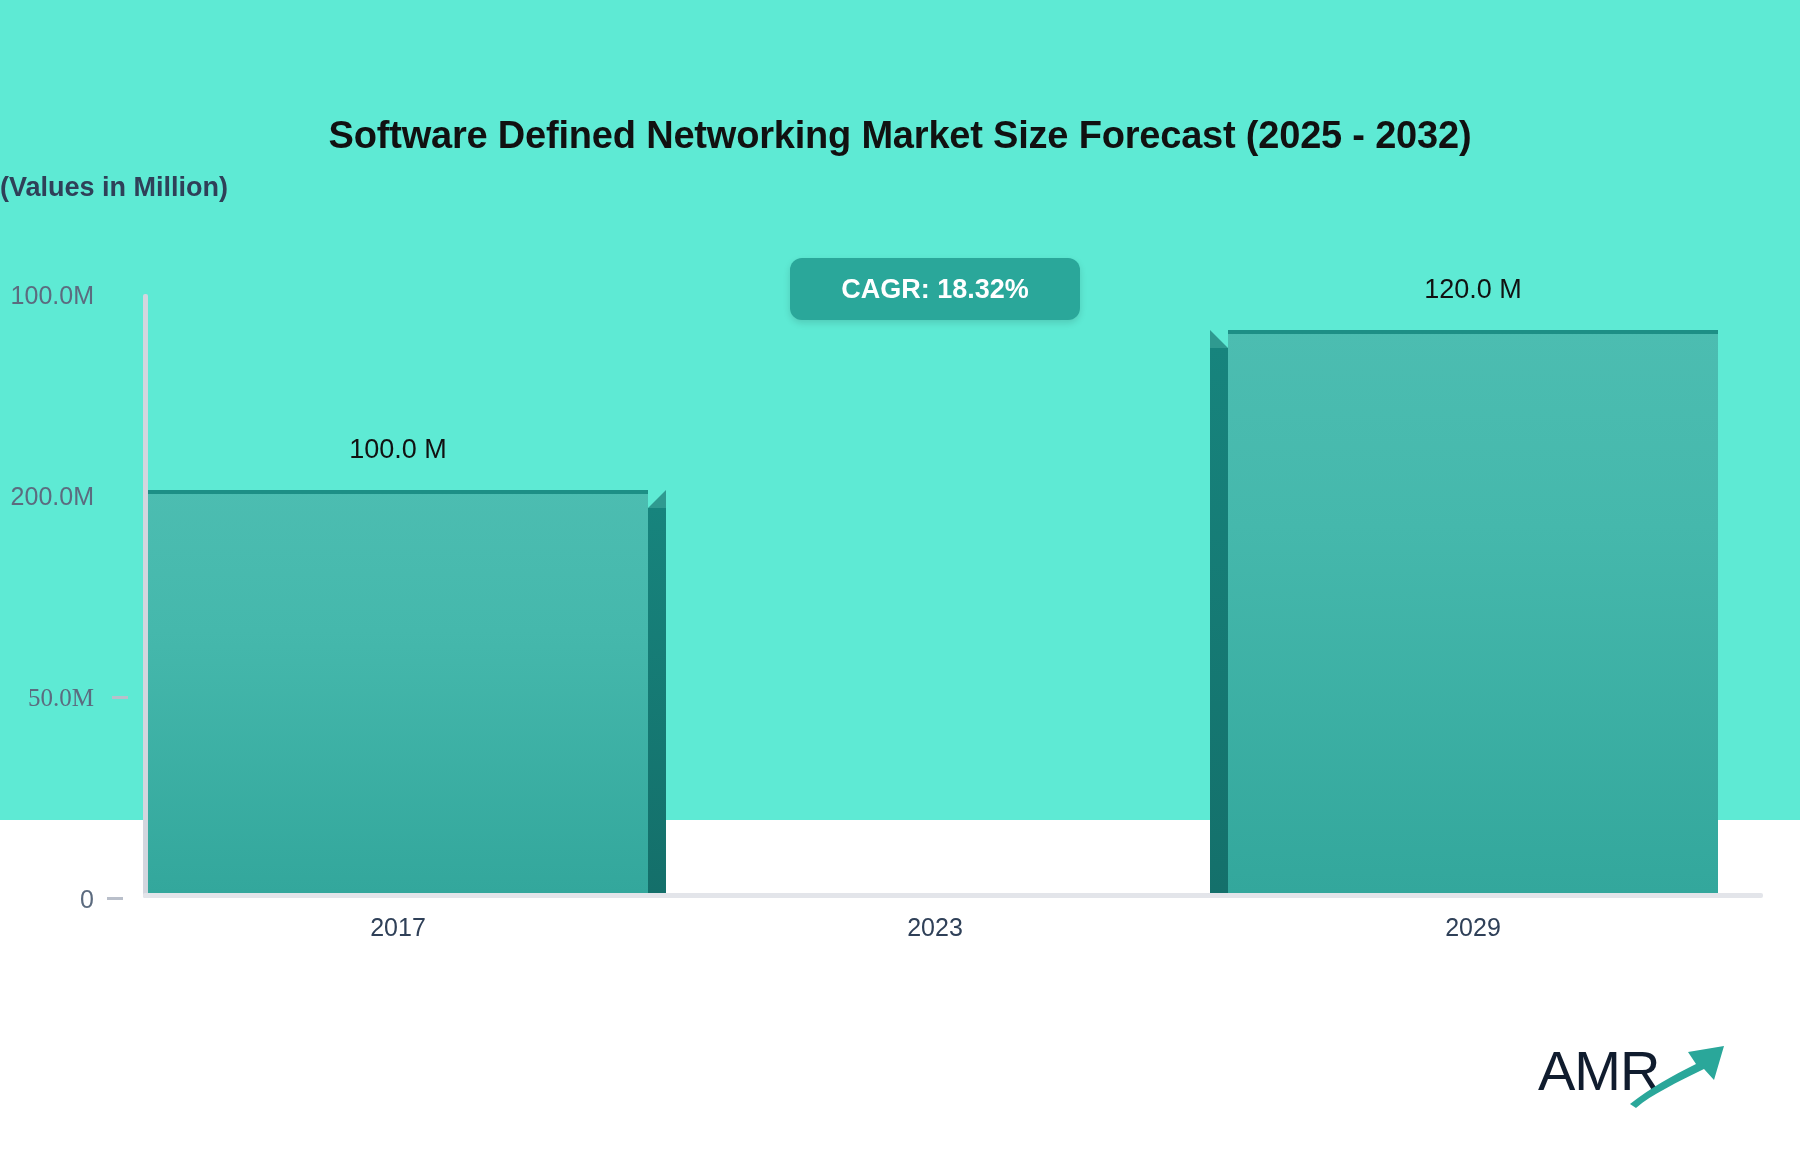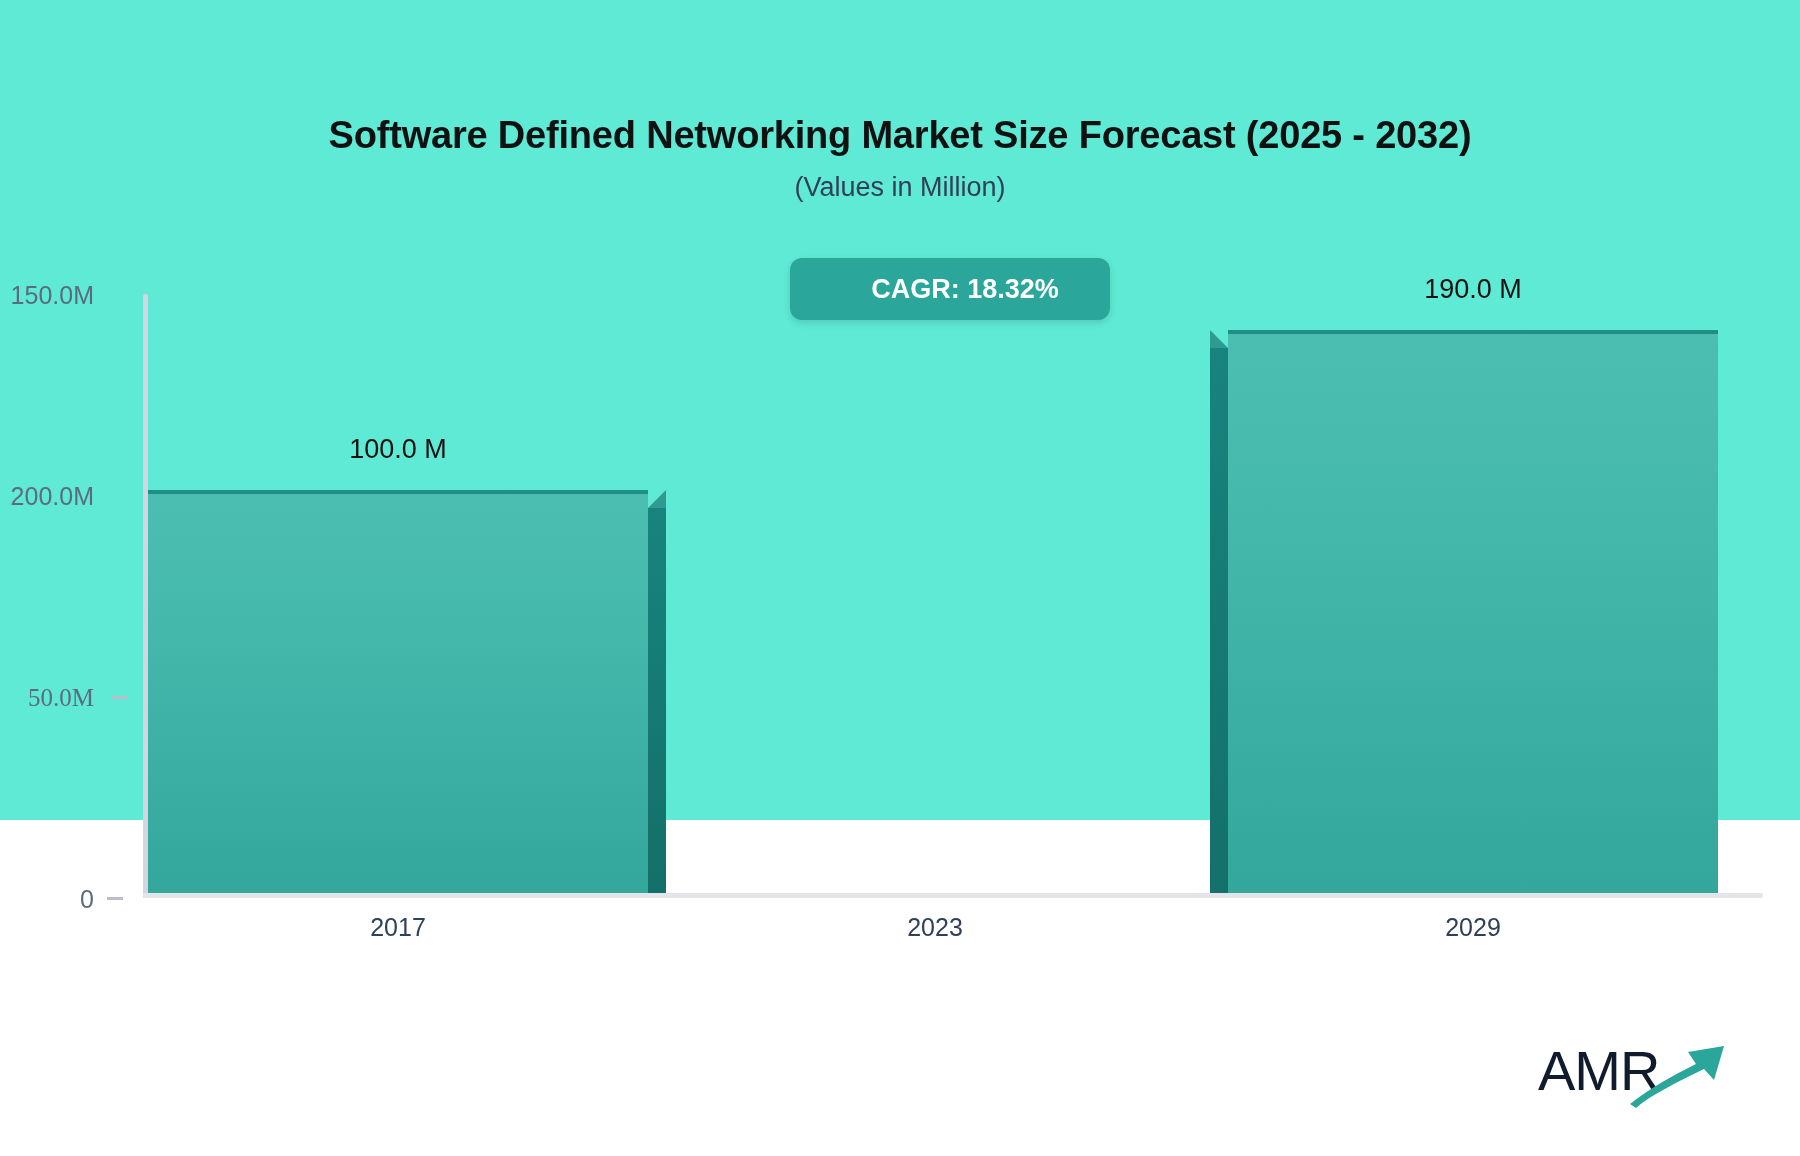--- a/index.html
+++ b/index.html
@@ -33,42 +33,41 @@
     font-weight: bold;
     color: #111111;
     letter-spacing: -0.2px;
     white-space: nowrap;
   }
   .subtitle {
     position: absolute;
     top: 172px;
     left: 0;
     width: 1800px;
-    text-align: center;
+    text-align: left;
     font-size: 27px;
-    font-weight: normal;
+    font-weight: bold;
     color: #2f4058;
     white-space: nowrap;
   }
 
   
   .cagr-badge {
     position: absolute;
     top: 258px;
     left: 790px;
     width: 290px;
     height: 62px;
     background: #2aa79a;
     border-radius: 12px;
     display: flex;
     align-items: center;
     justify-content: center;
     box-shadow: 0 3px 7px rgba(0,0,0,0.13);
     z-index: 7;
-    padding-left: 30px;
   }
   .cagr-badge span {
     color: #ffffff;
     font-size: 27px;
     font-weight: bold;
     white-space: nowrap;
   }
 
   
   
@@ -208,39 +207,39 @@
 
   <div class="cagr-badge">
     <span>CAGR: 18.32%</span>
   </div>
 
   <div class="plot">
 
     <div class="y-axis-line"></div>
     <div class="x-axis-line"></div>
 
-    <div class="y-label" style="top:281px;">150.0M</div>
+    <div class="y-label" style="top:281px;">100.0M</div>
     <div class="y-label" style="top:482px;">200.0M</div>
     <div class="y-label" style="top:684px;font-family:Liberation Serif, serif;">50.0M</div>
     <div class="y-label" style="top:885px;">0</div>
 
     <div class="y-tick" style="left:112px; top:696px;"></div>
     <div class="y-tick" style="left:107px; top:897px;"></div>
 
     <div class="bar-group" style="left:148px; top:490px; width:500px; height:403px;">
       <div class="bar-value" style="top:-56px;">100.0 M</div>
       <div class="bar-face" style="height:403px;"></div>
       <div class="bar-top-line" style="top:0;"></div>
       <div class="bar-bevel-right" style="left:500px; top:0;"></div>
       <div class="bar-side-right" style="left:500px; top:18px; height:385px;"></div>
     </div>
 
 
     <div class="bar-group" style="left:1228px; top:330px; width:490px; height:563px;">
-      <div class="bar-value" style="top:-56px;">190.0 M</div>
+      <div class="bar-value" style="top:-56px;">120.0 M</div>
       <div class="bar-side-left" style="left:-18px; top:18px; height:545px;"></div>
       <div class="bar-bevel-left" style="left:-18px; top:0;"></div>
       <div class="bar-face" style="height:563px;"></div>
       <div class="bar-top-line" style="top:0;"></div>
     </div>
 
     <div class="x-label" style="left:293px; width:210px;">2017</div>
     <div class="x-label" style="left:830px; width:210px;">2023</div>
     <div class="x-label" style="left:1368px; width:210px;">2029</div>
   </div>

